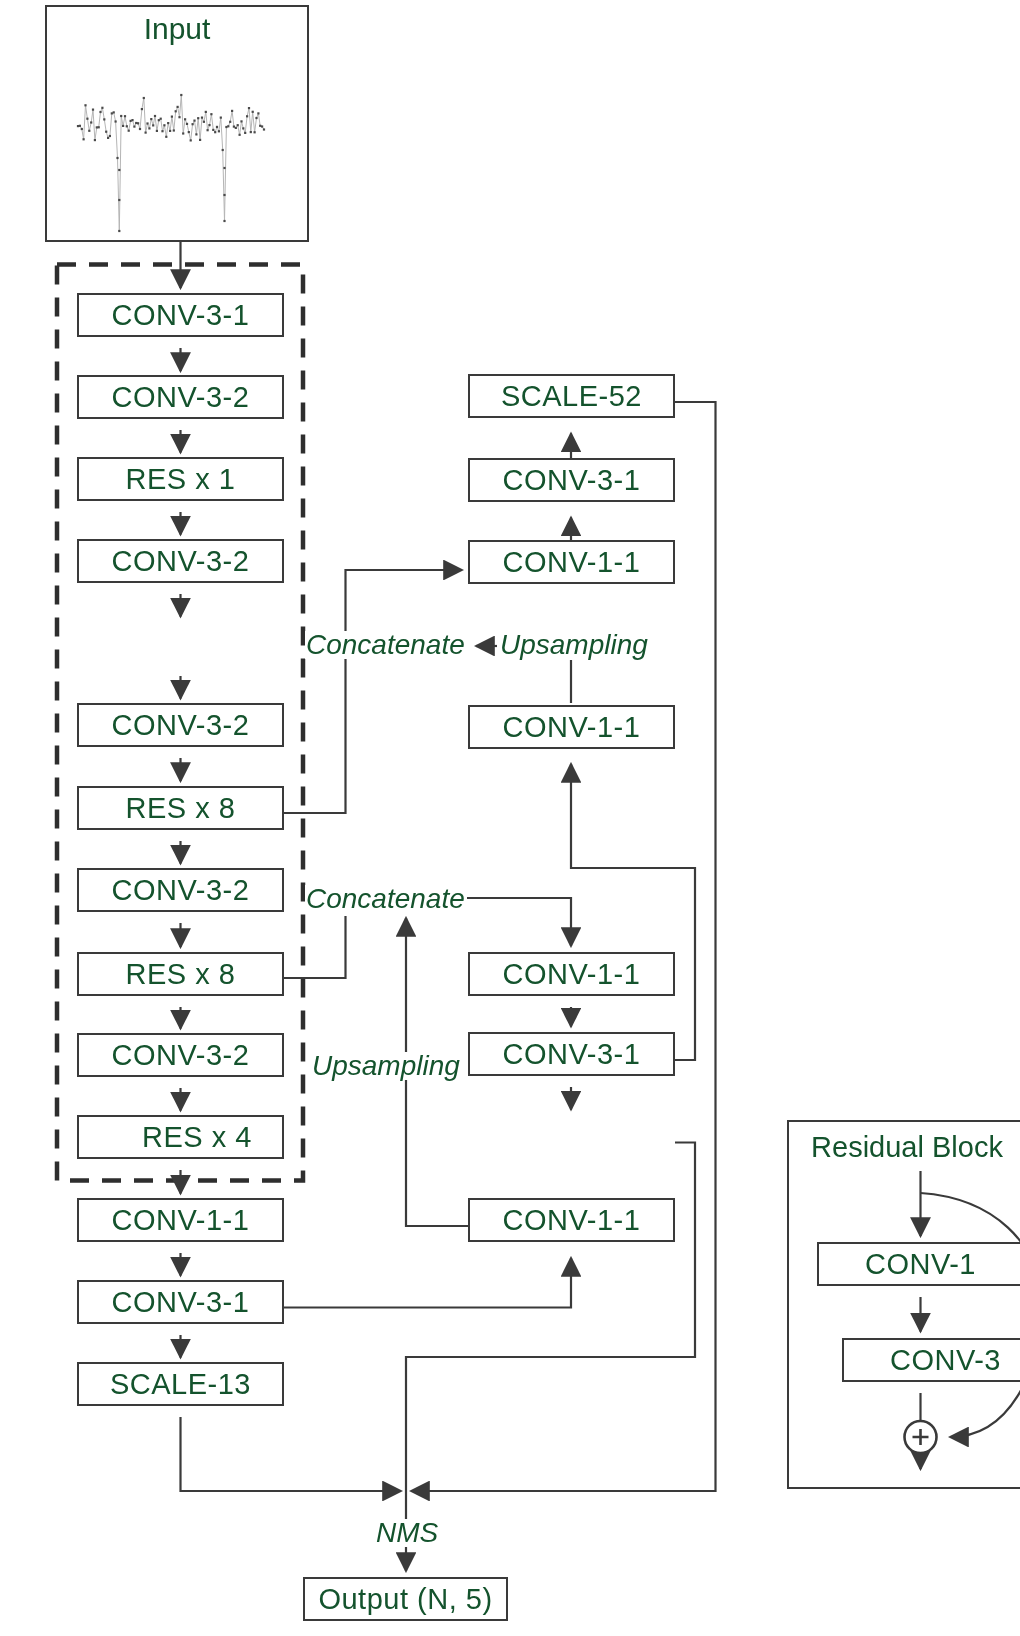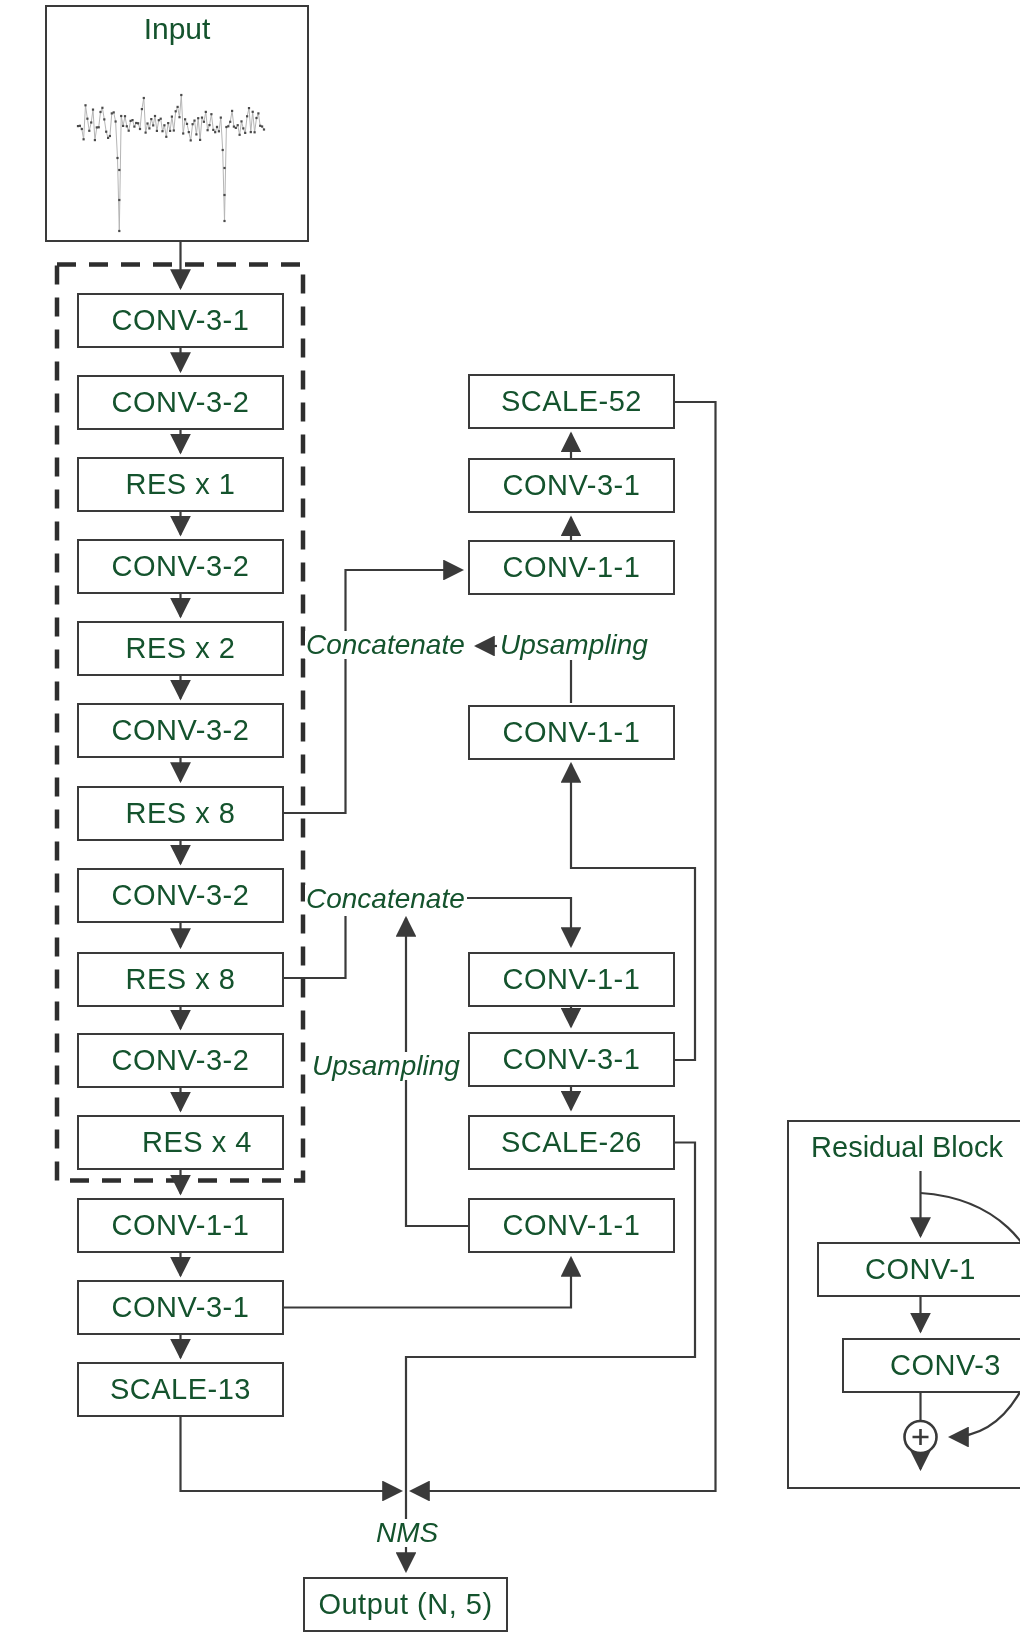--- a/index.html
+++ b/index.html
@@ -6,21 +6,21 @@
   #stage{
     position:relative;width:1020px;height:1636px;background:#fff;
     font-family:"Liberation Sans", sans-serif;color:#14532d;overflow:hidden;margin-left:38px;
   }
   .panel{
     position:absolute;background:#fff;border:2.4px solid #3a3a3a;
     box-sizing:border-box;z-index:0;
   }
   #wires{position:absolute;left:0;top:0;z-index:1;}
   .node{
-    position:absolute;width:207px;height:55px;background:#fff;
+    position:absolute;width:207px;height:44px;background:#fff;
     border:2.4px solid #3a3a3a;box-sizing:border-box;
     display:flex;align-items:center;justify-content:center;
     font-size:29px;letter-spacing:0.5px;z-index:2;white-space:nowrap;
   }
   .lbl{
     position:absolute;background:#fff;font-size:28px;line-height:28px;
     z-index:3;white-space:nowrap;padding:0 1px;font-style:italic;
   }
   .input-title{
     position:absolute;left:7px;top:10px;width:264px;text-align:center;
@@ -212,39 +212,37 @@
       <path d="M882.5 1193 C955 1198 1003 1243 1003 1305 C1003 1370 972 1437 912 1437" marker-end="url(#ah)"></path>
       <circle cx="882.5" cy="1437" r="16" fill="#fff" stroke-width="2.6"></circle>
       <path d="M874.5 1437 H890.5 M882.5 1429 V1445" stroke-width="2.6"></path>
     </g>
   </svg>
 
   <div class="node" style="left:39px;top:293px;">CONV-3-1</div>
   <div class="node" style="left:39px;top:375px;">CONV-3-2</div>
   <div class="node" style="left:39px;top:457px;">RES x 1</div>
   <div class="node" style="left:39px;top:539px;">CONV-3-2</div>
-  <div class="node" style="left:39px;top:621px;">RES x 2</div>
   <div class="node" style="left:39px;top:703px;">CONV-3-2</div>
   <div class="node" style="left:39px;top:786px;">RES x 8</div>
   <div class="node" style="left:39px;top:868px;">CONV-3-2</div>
   <div class="node" style="left:39px;top:952px;">RES x 8</div>
   <div class="node" style="left:39px;top:1033px;">CONV-3-2</div>
   <div class="node" style="left:39px;top:1115px;padding-left:33px;">RES x 4</div>
 
   <div class="node" style="left:39px;top:1198px;">CONV-1-1</div>
   <div class="node" style="left:39px;top:1280px;">CONV-3-1</div>
   <div class="node" style="left:39px;top:1362px;">SCALE-13</div>
 
   <div class="node" style="left:430px;top:374px;">SCALE-52</div>
   <div class="node" style="left:430px;top:458px;">CONV-3-1</div>
   <div class="node" style="left:430px;top:540px;">CONV-1-1</div>
   <div class="node" style="left:430px;top:705px;">CONV-1-1</div>
   <div class="node" style="left:430px;top:952px;">CONV-1-1</div>
   <div class="node" style="left:430px;top:1032px;">CONV-3-1</div>
-  <div class="node" style="left:430px;top:1115px;">SCALE-26</div>
   <div class="node" style="left:430px;top:1198px;">CONV-1-1</div>
 
   <div class="node" style="left:779px;top:1242px;">CONV-1</div>
   <div class="node" style="left:804px;top:1338px;">CONV-3</div>
 
   <div class="node" style="left:265px;top:1577px;width:205px;">Output (N, 5)</div>
 
   <div class="lbl" style="left:267px;top:631px;">Concatenate</div>
   <div class="lbl" style="left:461px;top:631px;">Upsampling</div>
   <div class="lbl" style="left:267px;top:885px;">Concatenate</div>

